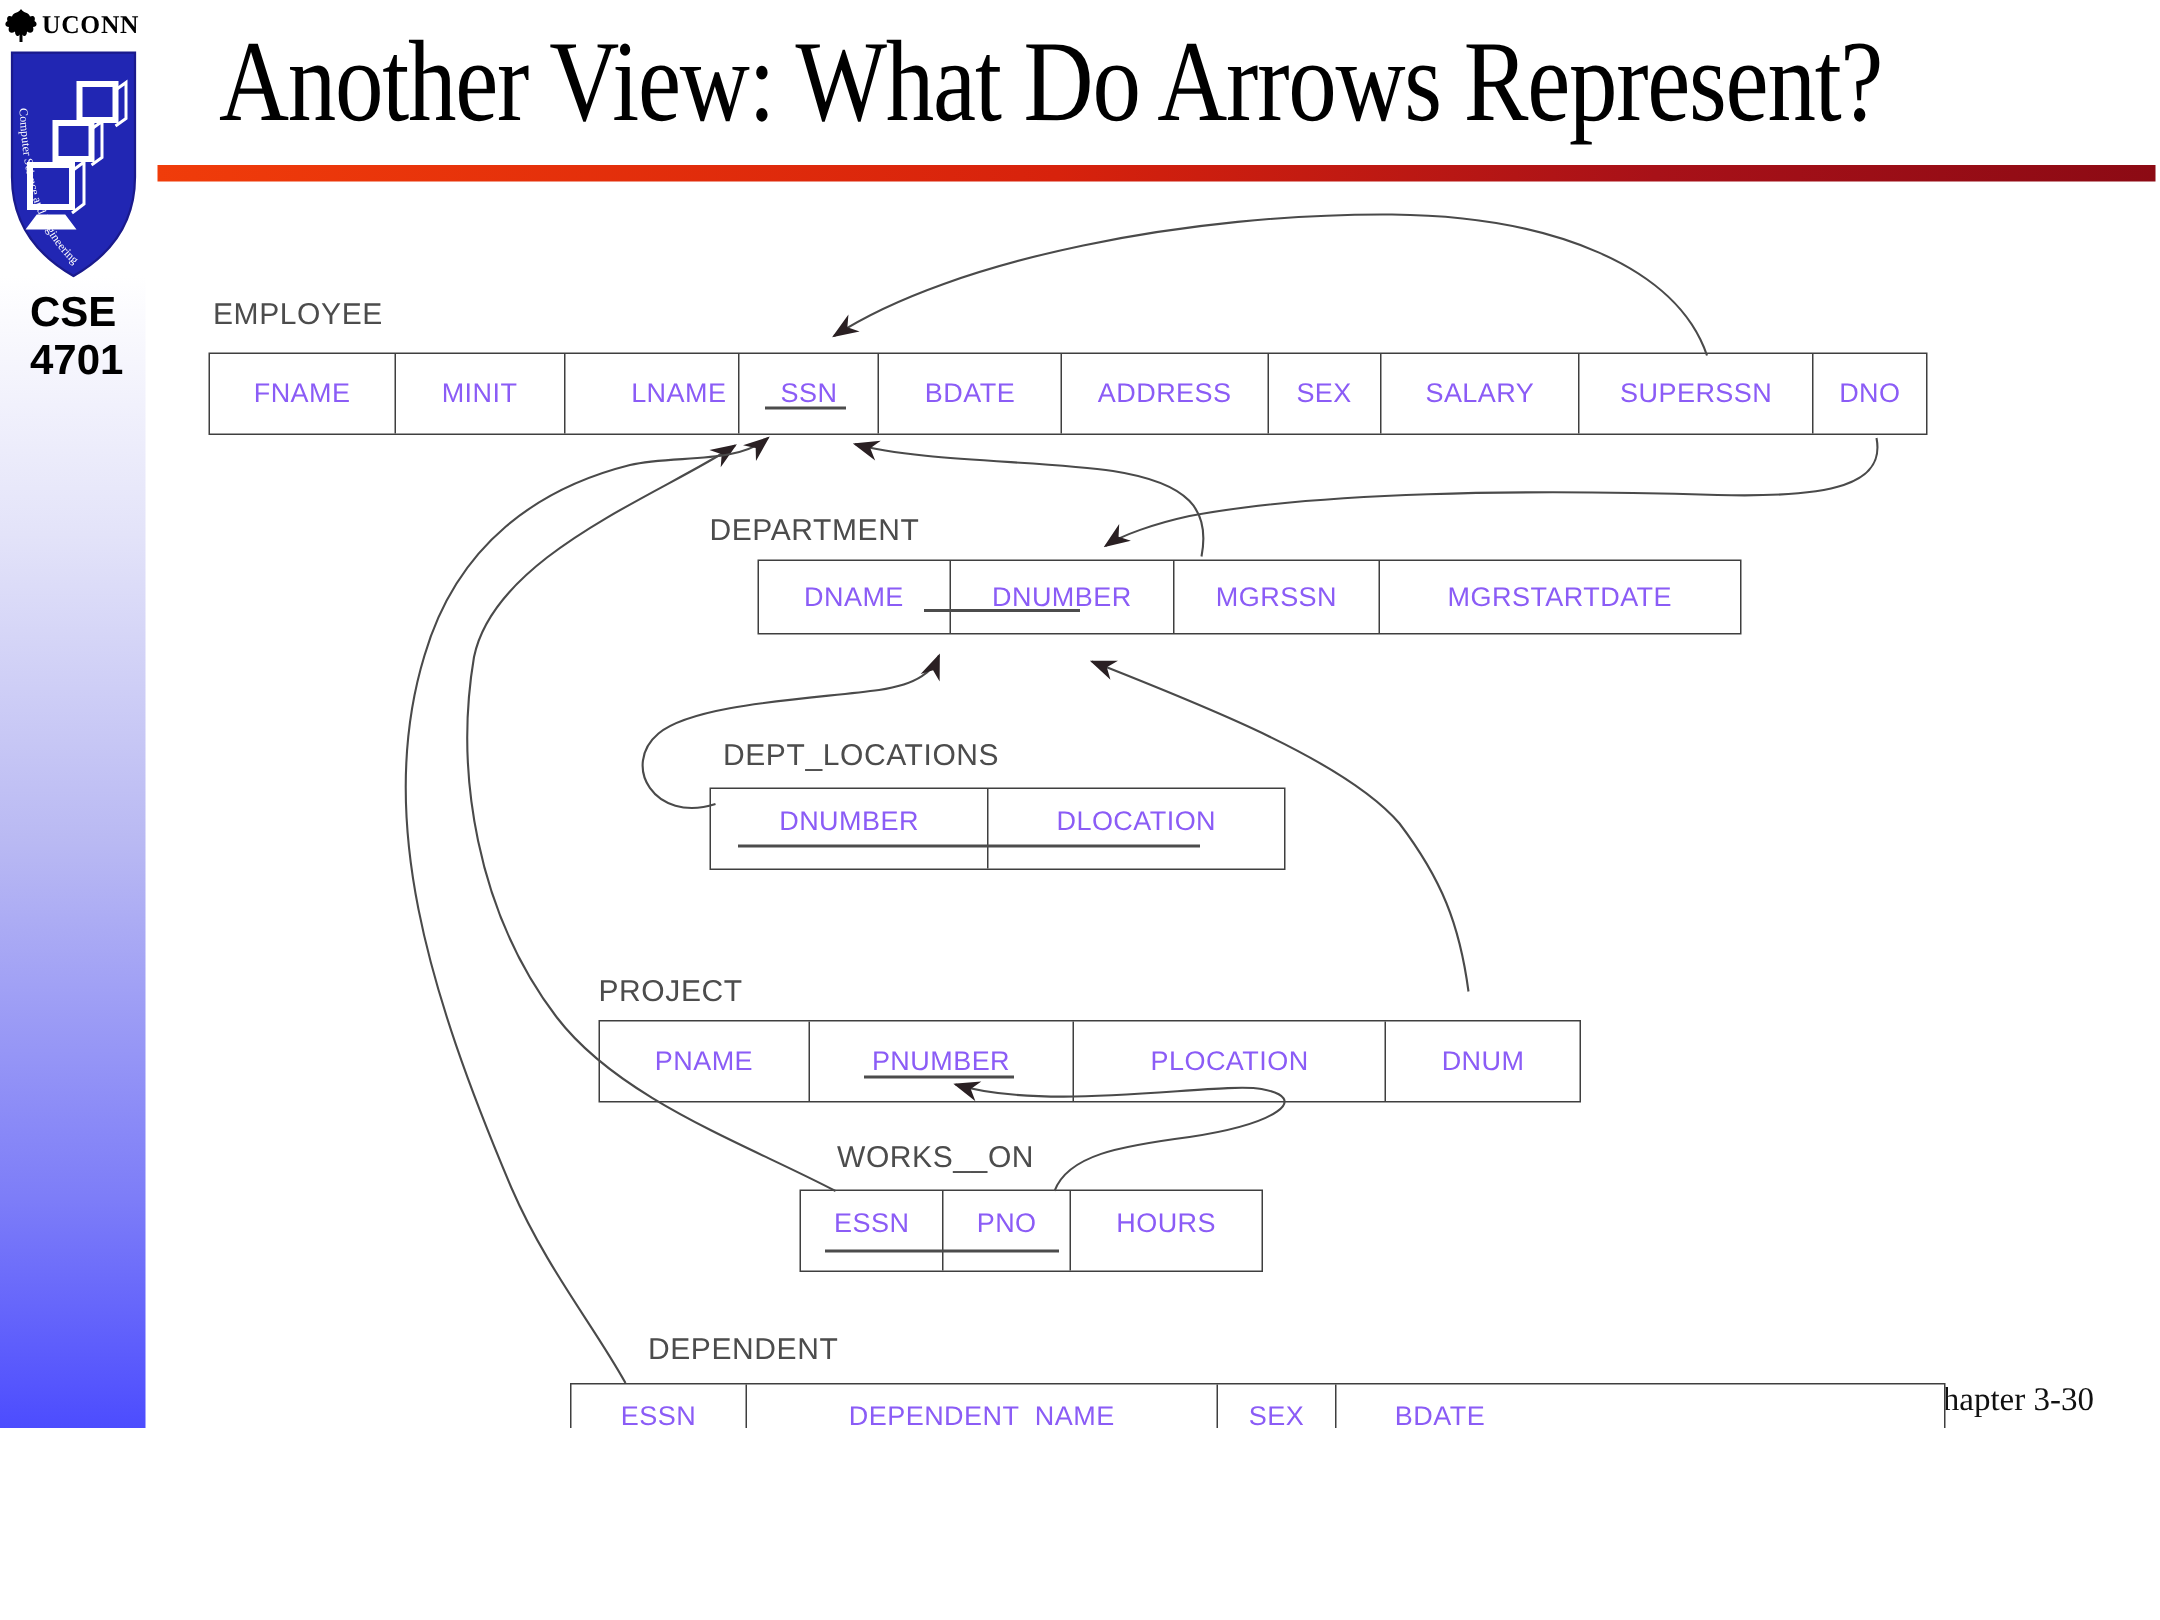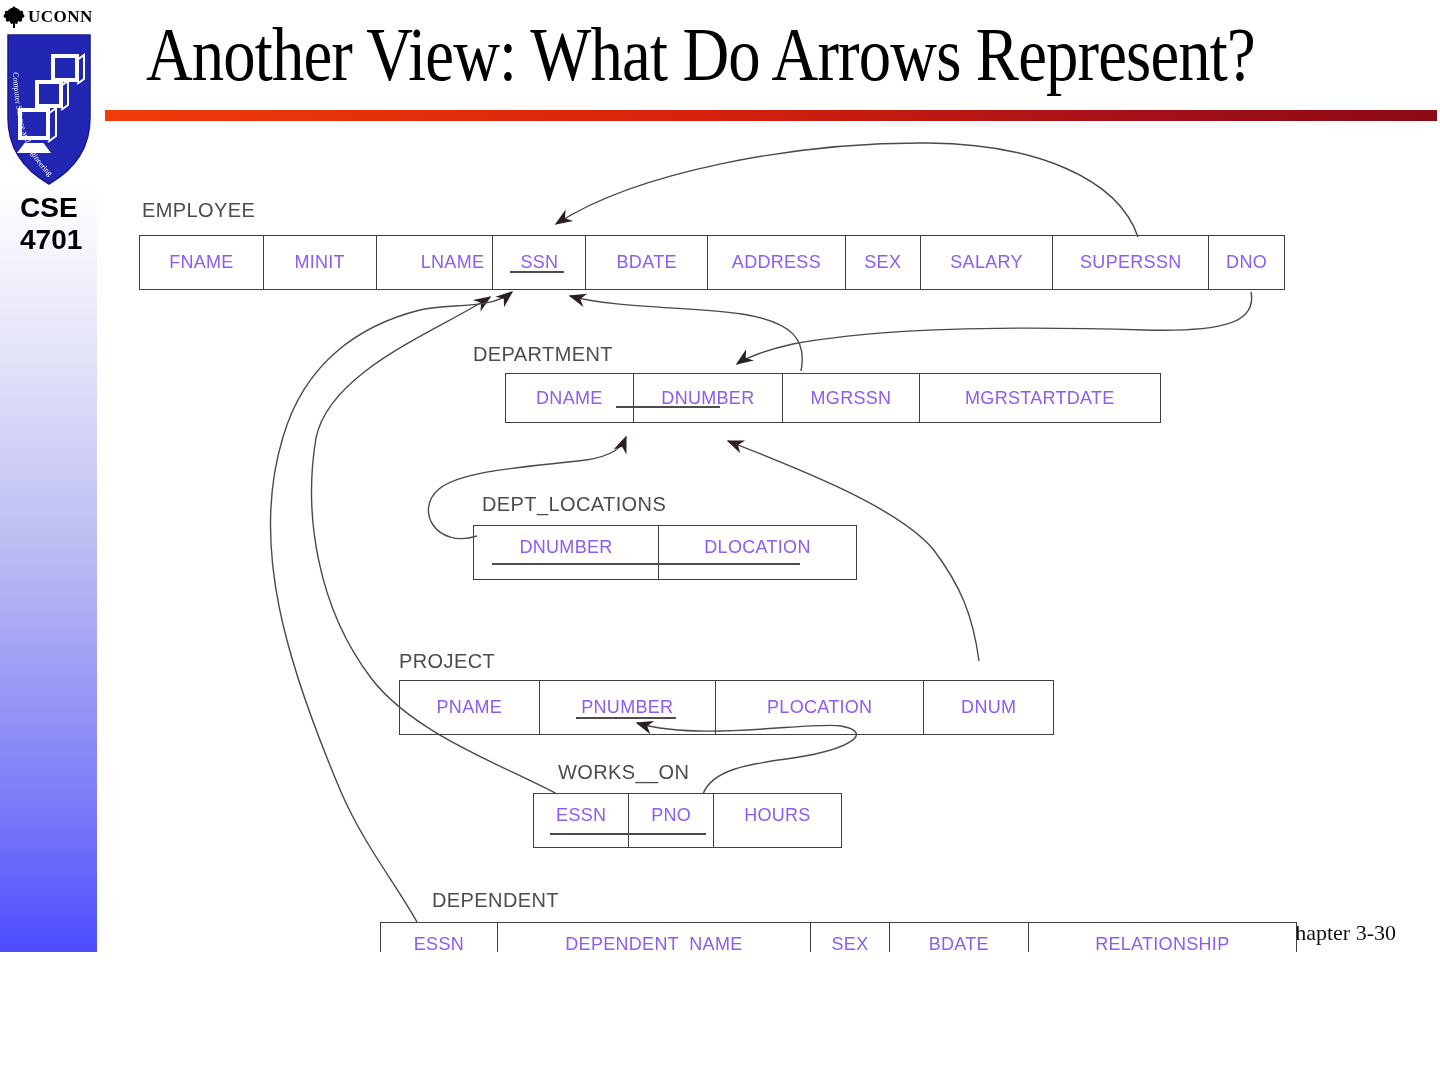--- a/index.html
+++ b/index.html
@@ -135,21 +135,20 @@
     <div class="keyline" style="left:17px;top:40px;width:156px;"></div>
   </div>
 
   <div class="tbl" style="left:380px;top:922px;">
     <div class="tbl-label" style="left:52px;top:-33px;">DEPENDENT</div>
     <div class="row v-top" style="width:917px;height:55px;">
       <div class="cell" style="width:116px;">ESSN</div>
       <div class="cell" style="width:314px;">DEPENDENT_NAME</div>
       <div class="cell" style="width:79px;">SEX</div>
       <div class="cell" style="width:139px;">BDATE</div>
-      <div class="cell" style="width:269px;">RELATIONSHIP</div>
     </div>
     <div class="keyline" style="left:25px;top:42px;width:337px;"></div>
   </div>
 
   <svg class="arrows" width="1440" height="1080" viewBox="0 0 1440 1080">
     <defs>
       <marker id="ah" viewBox="0 0 12 10" markerWidth="13" markerHeight="11" refX="11" refY="5" orient="auto">
         <path d="M0.5,0.5 L12,5 L0.5,9.5 L4,5 Z" fill="#2a2023"></path>
       </marker>
     </defs>

